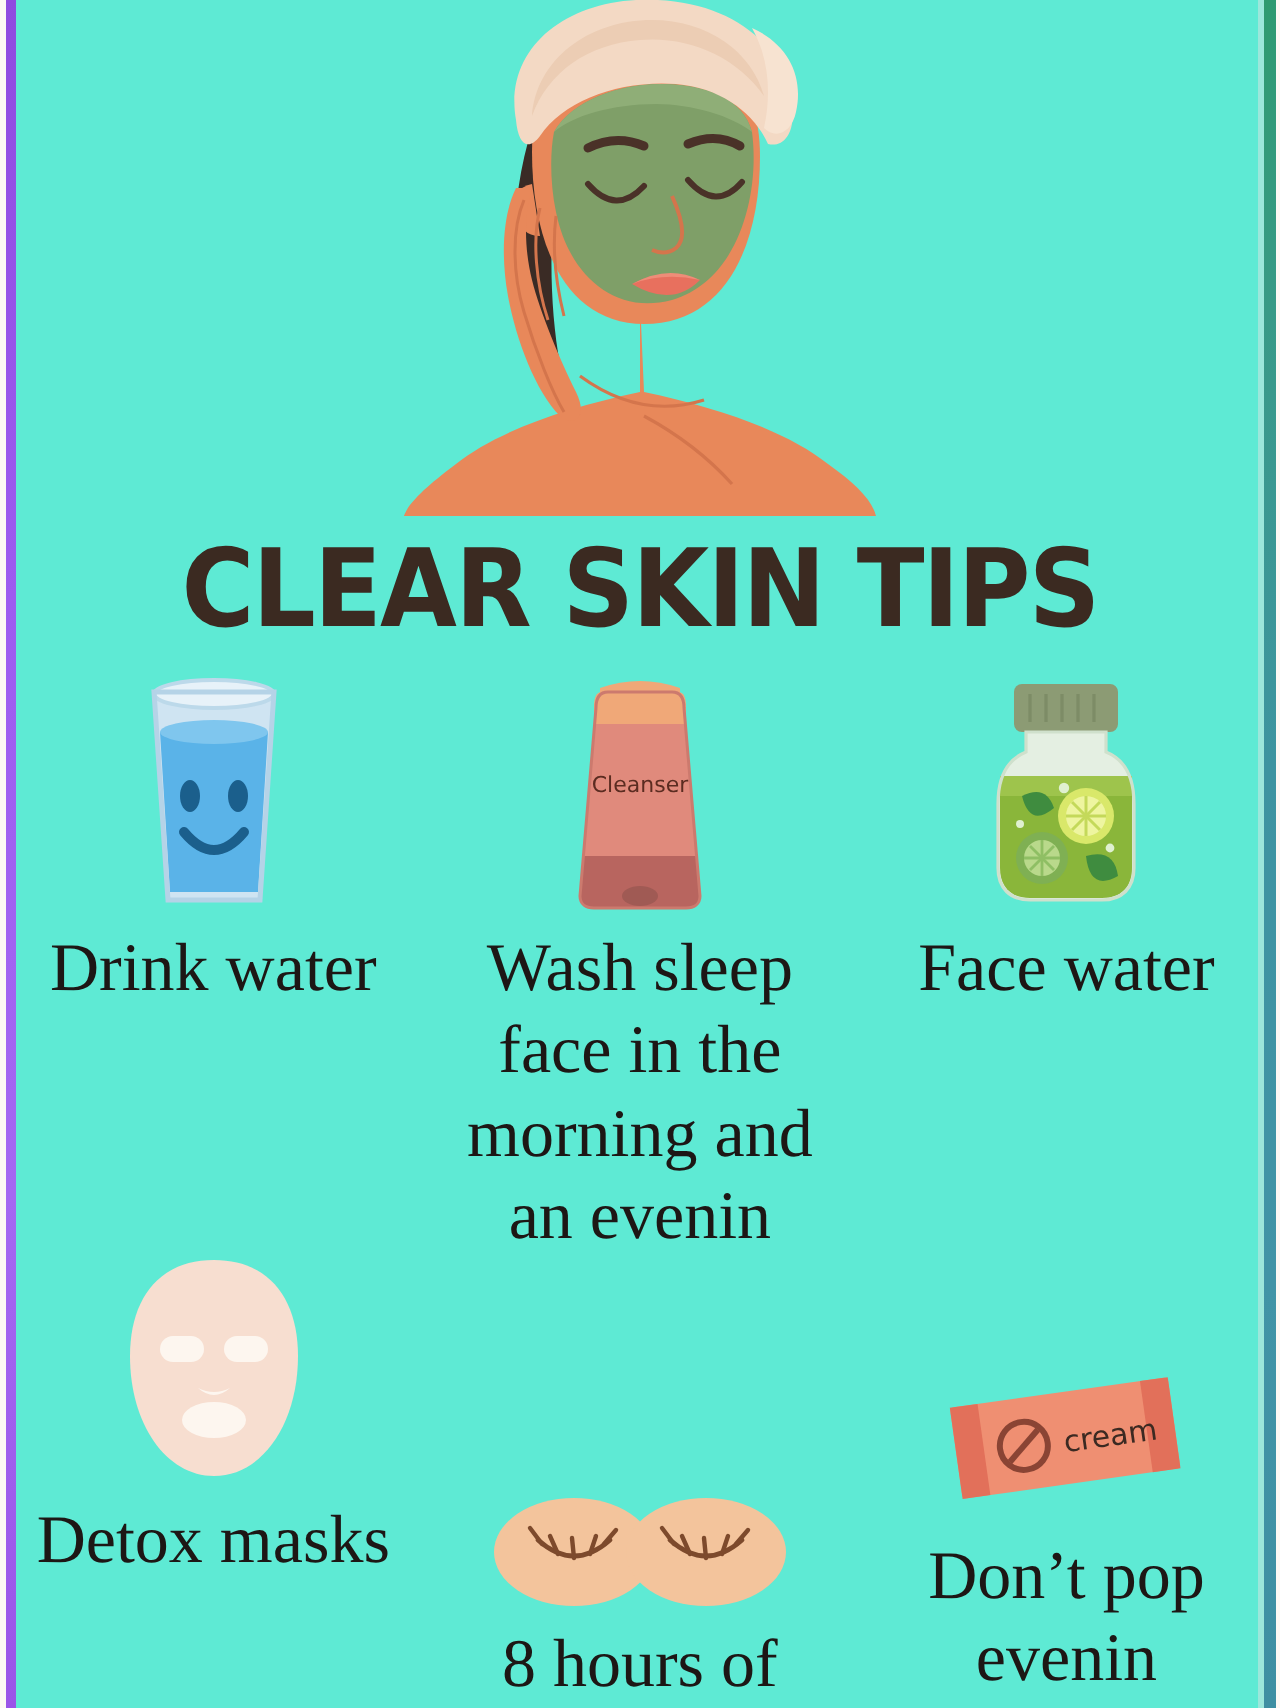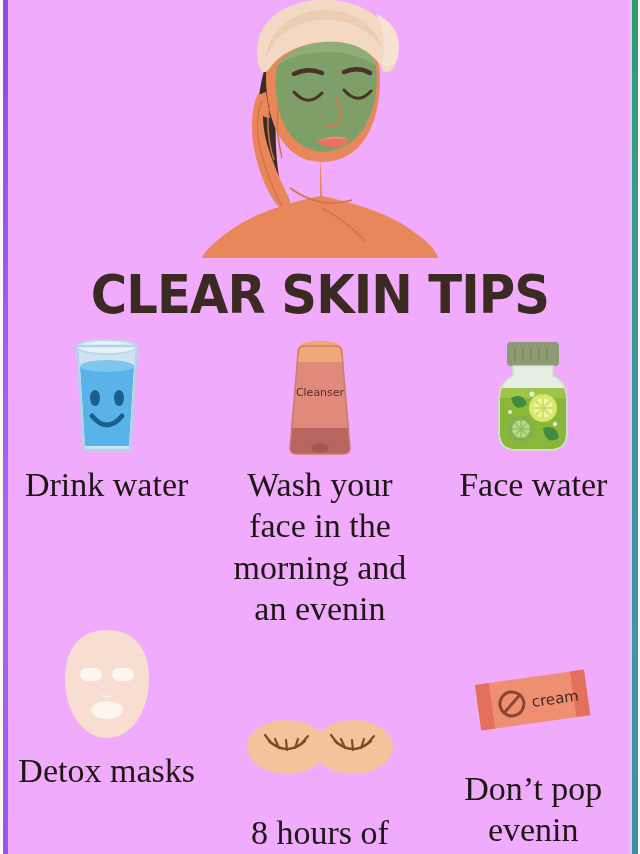--- a/index.html
+++ b/index.html
@@ -10,21 +10,21 @@
   body {
     width: 640px;
     height: 854px;
     overflow: hidden;
     font-family: "Liberation Serif", serif;
   }
   #poster {
     position: relative;
     width: 640px;
     height: 854px;
-    background: #f0abfc;
+    background: #5eead4;
     overflow: hidden;
   }
   
   .edge-left {
     position: absolute;
     left: 3px; top: 0;
     width: 5px; height: 854px;
     background: linear-gradient(180deg, #8f4be0 0%, #9d5cf0 35%, #a468f2 70%, #9a55e8 100%);
   }
   .edge-left-inner {
@@ -90,21 +90,21 @@
     width: 640px;
   }
   .cell {
     width: 213.3px;
     display: flex;
     flex-direction: column;
     align-items: center;
   }
   .art {
     display: flex;
-    align-items: center;
+    align-items: flex-end;
     justify-content: center;
   }
   .caption {
     font-family: "Liberation Serif", serif;
     font-size: 34px;
     color: #1d1715;
     text-align: center;
     line-height: 1.22;
     margin-top: 6px;
     max-width: 200px;
@@ -210,21 +210,21 @@
           <svg width="80" height="122" viewBox="0 0 80 122">
             <path d="M24 10 L56 10 C60 10 62 13 62 18 L70 112 C70 116 67 118 63 118 L17 118 C13 118 10 116 10 112 L18 18 C18 13 20 10 24 10 Z" fill="#e08a7c"></path>
             <path d="M21 10 L59 10 C62 10 63 13 63 17 L63 26 L17 26 L17 17 C17 13 18 10 21 10 Z" fill="#f0a878"></path>
             <path d="M20 8 q20 -7 40 0 l0 18 l-40 0 Z" fill="#f0a878"></path>
             <path d="M12 92 L68 92 L70 112 C70 116 67 118 63 118 L17 118 C13 118 10 116 10 112 Z" fill="#b8655f"></path>
             <ellipse cx="40" cy="112" rx="9" ry="5" fill="#a05a54"></ellipse>
             <text class="tube-label" x="40" y="60" text-anchor="middle">Cleanser</text>
             <path d="M24 10 L56 10 C60 10 62 13 62 18 L70 112 C70 116 67 118 63 118 L17 118 C13 118 10 116 10 112 L18 18 C18 13 20 10 24 10 Z" fill="none" stroke="#cc7a6e" stroke-width="1.5"></path>
           </svg>
         </div>
-        <div class="caption">Wash your face in the morning and an evenin</div>
+        <div class="caption">Wash sleep face in the morning and an evenin</div>
       </div>
 
       <div class="cell">
         <div class="art">
           <svg width="100" height="122" viewBox="0 0 100 122">
             <rect x="24" y="6" width="52" height="24" rx="4" fill="#8c9b74"></rect>
             <g stroke="#7d8c66" stroke-width="1.6">
               <line x1="32" y1="11" x2="32" y2="25"></line>
                 <line x1="40" y1="11" x2="40" y2="25"></line>
               <line x1="48" y1="11" x2="48" y2="25"></line>

